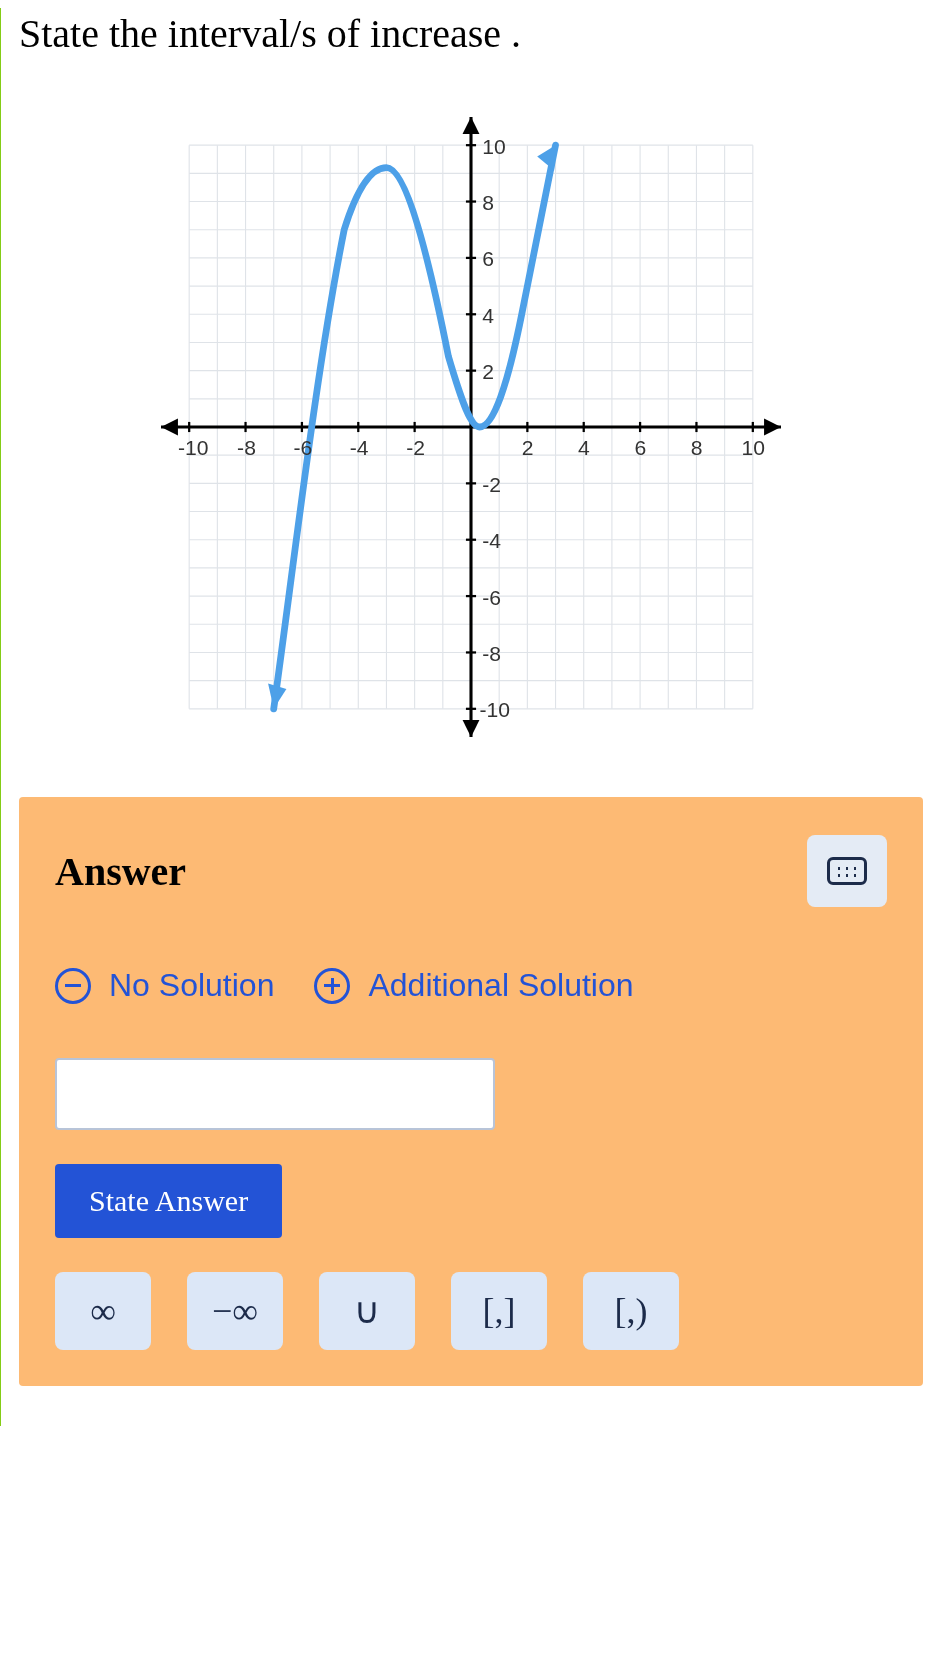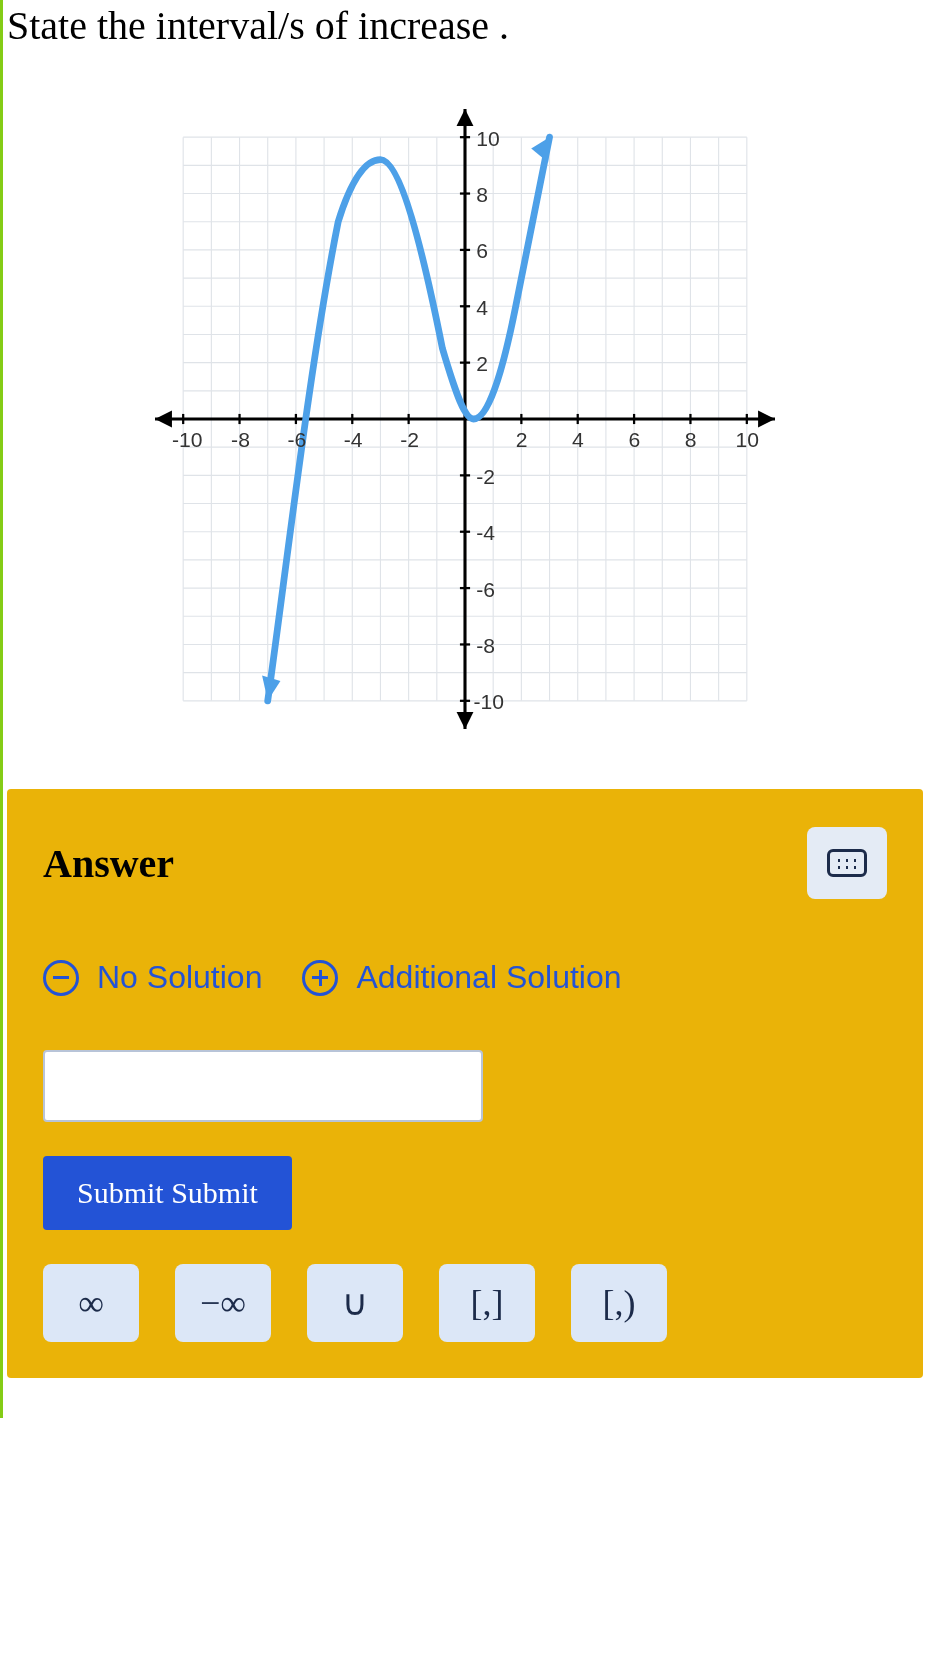--- a/index.html
+++ b/index.html
@@ -3,36 +3,37 @@
 <meta charset="utf-8">
 <style>
   * { box-sizing: border-box; margin: 0; padding: 0; }
   body {
     font-family: Georgia, 'Times New Roman', serif;
     background: #fff;
     width: 941px;
     color: #000;
   }
   .container {
-    padding: 0 18px 40px 4px;
-    border-left: 3px solid #84cc16;
+    padding: 0 18px 40px 18px;
+    border-left: 1px solid #84cc16;
+    margin-top: 8px;
   }
   .question {
     font-size: 40px;
     font-weight: 400;
     padding-top: 2px;
     padding-bottom: 30px;
   }
   .graph-wrap {
     display: flex;
     justify-content: center;
     padding: 30px 0 60px 0;
   }
   .answer-panel {
-    background: #eab308;
+    background: #fdba74;
     border-radius: 4px;
     padding: 38px 36px 36px 36px;
   }
   .answer-header {
     display: flex;
     justify-content: space-between;
     align-items: center;
     margin-bottom: 60px;
   }
   .answer-title {
@@ -273,21 +274,21 @@
         <span class="circ-icon">
           <span class="plus-h"></span>
             <span class="plus-v"></span>
         </span>
         <span>Additional Solution</span>
       </div>
     </div>
 
     <input class="answer-input" type="text" value="" style="">
 
-    <button class="submit-btn">Submit Submit</button>
+    <button class="submit-btn">State Answer</button>
 
     <div class="symbols-row">
       <div class="sym-btn">∞</div>
       <div class="sym-btn">−∞</div>
       <div class="sym-btn">∪</div>
       <div class="sym-btn">[,]</div>
       <div class="sym-btn">[,)</div>
     </div>
   </div>
 </div>

